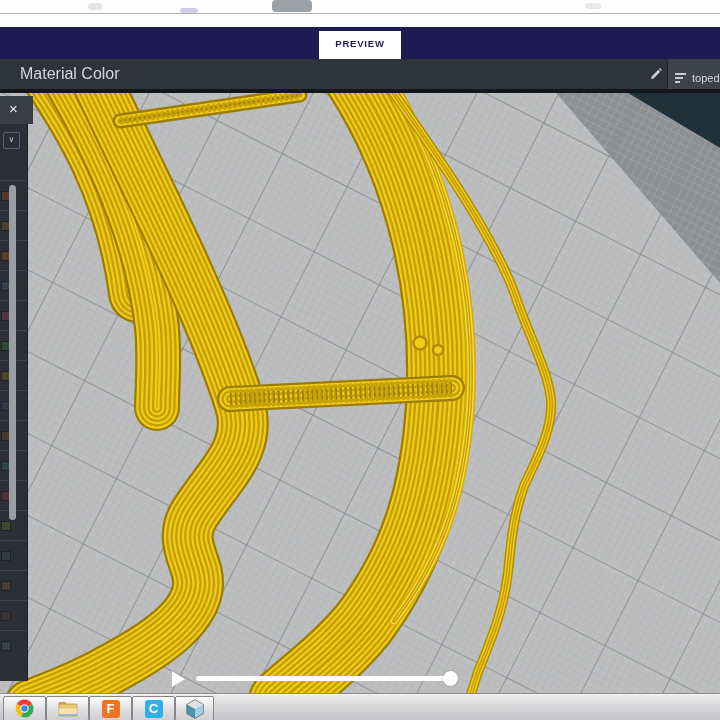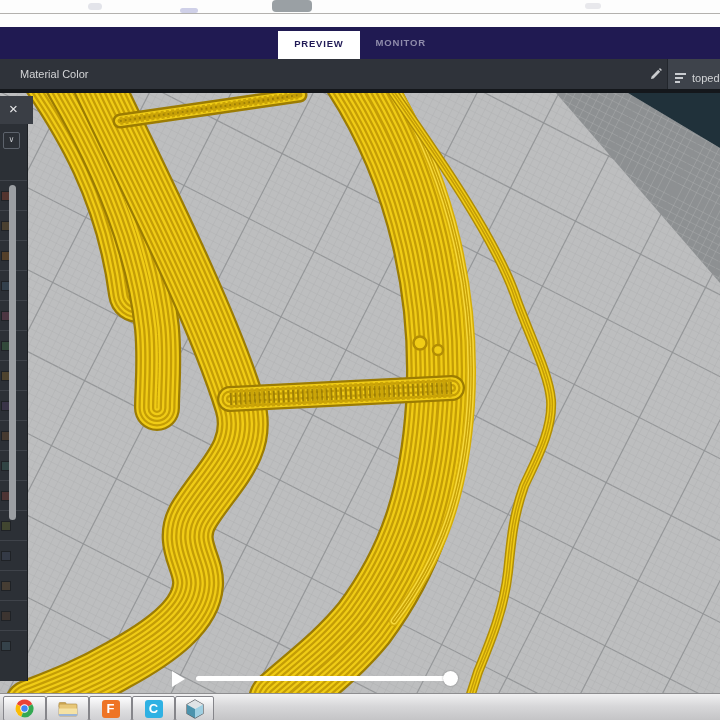--- a/index.html
+++ b/index.html
@@ -9,21 +9,21 @@
   #topstrip{left:0;top:0;width:720px;height:27px;background:#fdfdfd;}
   #topstrip .blob{position:absolute;border-radius:4px;}
   #topstrip .hline{position:absolute;left:0;top:13px;width:720px;height:1px;background:#b3b1ae;}
   
   #header{left:0;top:27px;width:720px;height:32px;background:#201a52;display:flex;justify-content:center;}
   .tab{height:32px;line-height:32px;padding:0 16px;font-size:9.5px;font-weight:bold;
        letter-spacing:.8px;color:#8f8cab;cursor:default;}
   .tab.active{background:#ffffff;color:#211b57;height:39px;line-height:25px;margin-top:4px;}
   
   #matbar{left:0;top:59px;width:720px;height:30px;background:#2f333a;}
-  #matbar .lbl{position:absolute;left:20px;top:0;line-height:30px;font-size:11px;color:#d4d5d7;}
+  #matbar .lbl{position:absolute;left:20px;top:0;line-height:30px;font-size:16px;color:#d4d5d7;}
   #pencil{position:absolute;right:58px;top:9px;width:12px;height:12px;}
   #dropdown{position:absolute;right:0;top:59px;width:52px;height:37px;background:#3e434b;
      border-left:1px solid #22262c;display:flex;align-items:center;overflow:hidden;}
   #dropdown .bars{margin-left:7px;}
   #dropdown .bars div{height:2px;background:#c9ccd0;margin:2px 0;}
   #dropdown .txt{margin-left:6px;font-size:11px;color:#d2d4d6;white-space:nowrap;}
   #darkline{left:0;top:89px;width:720px;height:4px;background:#14171b;}
   
   #viewport{left:0;top:93px;width:720px;height:600px;display:block;background:#bdbebf;}
   
@@ -58,21 +58,20 @@
 <div id="topstrip" class="abs">
   <div class="blob" style="left:272px;top:0;width:40px;height:12px;background:#9aa0a4;"></div>
   <div class="blob" style="left:88px;top:3px;width:14px;height:7px;background:#e3e4ea;"></div>
   <div class="blob" style="left:180px;top:8px;width:18px;height:5px;background:#cfd0e8;"></div>
   <div class="blob" style="left:585px;top:3px;width:16px;height:6px;background:#e8e8ec;"></div>
   <div class="hline"></div>
 </div>
 
 <div id="header" class="abs">
   <div class="tab active">PREVIEW</div>
-  <div class="tab">MONITOR</div>
 </div>
 
 <div id="matbar" class="abs">
   <span class="lbl">Material Color</span>
   <svg id="pencil" viewBox="0 0 12 12">
     <path d="M1 11 l2.6-.6 6.6-6.6-2-2L1.6 8.4 Z M8.9 1.1 l2 2 .6-.6 a.7.7 0 0 0 0-1 l-1-1 a.7.7 0 0 0-1 0 Z" fill="#c9cbce"></path>
   </svg>
 </div>
 <div id="dropdown">
   <div class="bars">

